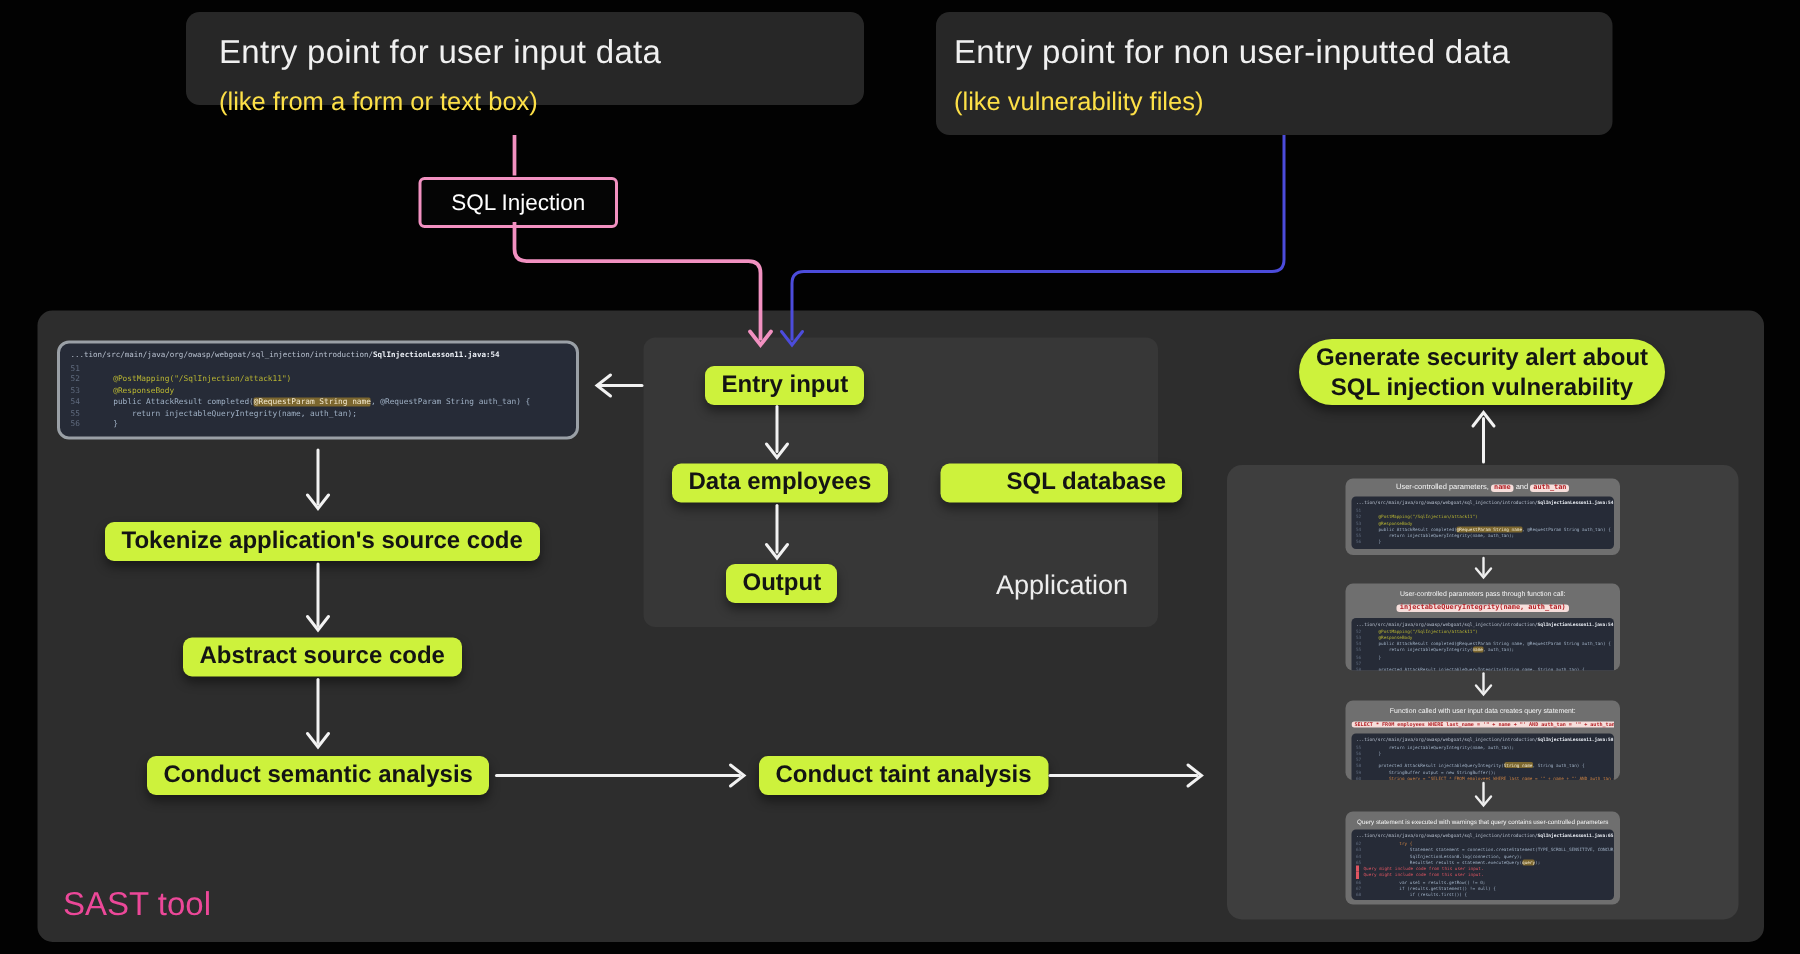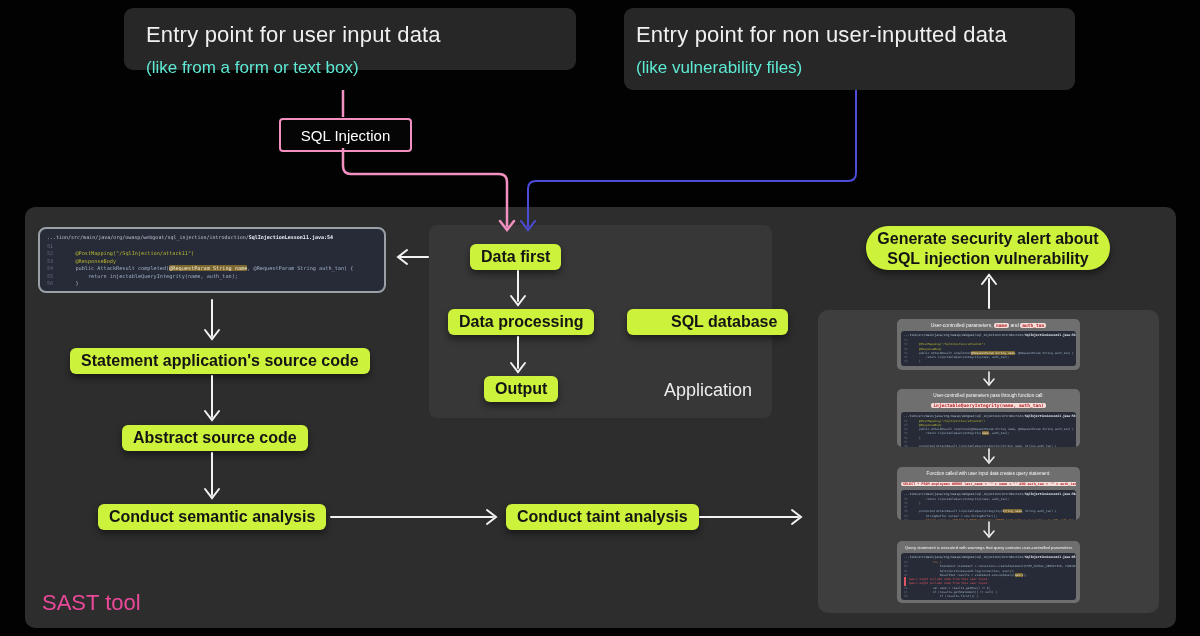--- a/index.html
+++ b/index.html
@@ -1,21 +1,21 @@
 <!DOCTYPE html>
 <html style="--lime: #cdf23c; --pink: #f291c1; --blue: #4c4cdb; --chipbg: #f6dedb; --chiptext: #b3252a;"><head>
 <meta charset="utf-8">
 <style>
   html,body{margin:0;padding:0;background:#000;}
   #stage{position:relative;width:1200px;height:636px;background:#020202;overflow:hidden;
          font-family:"Liberation Sans",sans-serif;}
   
   .entry-box{position:absolute;background:#272727;border-radius:9px;padding:14px 22px;box-sizing:border-box;}
   .entry-title{color:#f0f0f0;font-size:22px;font-weight:500;letter-spacing:.2px;}
-  .entry-sub{color:#5eead4;font-size:17px;margin-top:10px;}
+  .entry-sub{color:#fde047;font-size:17px;margin-top:10px;}
   
   .pink-chip{position:absolute;border:2px solid var(--pink,#f291c1);border-radius:4px;color:#fff;
              font-size:15px;display:flex;align-items:center;justify-content:center;background:#050505;}
   
   #sast-panel{position:absolute;left:25px;top:207px;width:1151px;height:421px;background:#2d2d2d;border-radius:10px;}
   #app-panel{position:absolute;left:429px;top:225px;width:343px;height:193px;background:#373737;border-radius:8px;}
   #right-panel{position:absolute;left:818px;top:310px;width:341px;height:303px;background:#3e3e3e;border-radius:10px;}
   .panel-word{position:absolute;color:#ededed;}
   
   .lime{position:absolute;background:var(--lime,#cdf23c);color:#141414;font-size:16px;font-weight:600;
@@ -77,28 +77,28 @@
     <div class="codelines">
         <div class="cl"><span class="ln">51</span><span class="ct"><span></span></span></div>
         <div class="cl ann"><span class="ln">52</span><span class="ct"><span>    @PostMapping("/SqlInjection/attack11")</span></span></div>
         <div class="cl ann"><span class="ln">53</span><span class="ct"><span>    @ResponseBody</span></span></div>
         <div class="cl"><span class="ln">54</span><span class="ct"><span>    public AttackResult completed(</span><span class="hl">@RequestParam String name</span><span>, @RequestParam String auth_tan) {</span></span></div>
         <div class="cl"><span class="ln">55</span><span class="ct"><span>        return injectableQueryIntegrity(name, auth_tan);</span></span></div>
         <div class="cl"><span class="ln">56</span><span class="ct"><span>    }</span></span></div>
       </div>
   </div>
 
-  <div class="lime" style="left:70px;top:348px;">Statement application's source code</div>
+  <div class="lime" style="left:70px;top:348px;">Tokenize application's source code</div>
   <div class="lime" style="left:122px;top:425px;">Abstract source code</div>
   <div class="lime" style="left:98px;top:504px;">Conduct semantic analysis</div>
   <div class="lime" style="left:506px;top:504px;">Conduct taint analysis</div>
 
   <div id="app-panel"></div>
-  <div class="lime" style="left:470px;top:244px;">Data first</div>
-  <div class="lime" style="left:448px;top:309px;">Data processing</div>
+  <div class="lime" style="left:470px;top:244px;">Entry input</div>
+  <div class="lime" style="left:448px;top:309px;">Data employees</div>
   <div class="lime" style="left:627px;top:309px;padding-left:44px;">SQL database</div>
   <div class="lime" style="left:484px;top:376px;">Output</div>
   <div class="panel-word" style="left:664px;top:380px;font-size:18px;">Application</div>
 
   <div class="lime two-line" style="left:866px;top:226px;width:244px;height:38px;border-radius:22px;">
     <div>Generate security alert about</div>
     <div>SQL injection vulnerability</div>
   </div>
 
   <div id="right-panel"></div>

